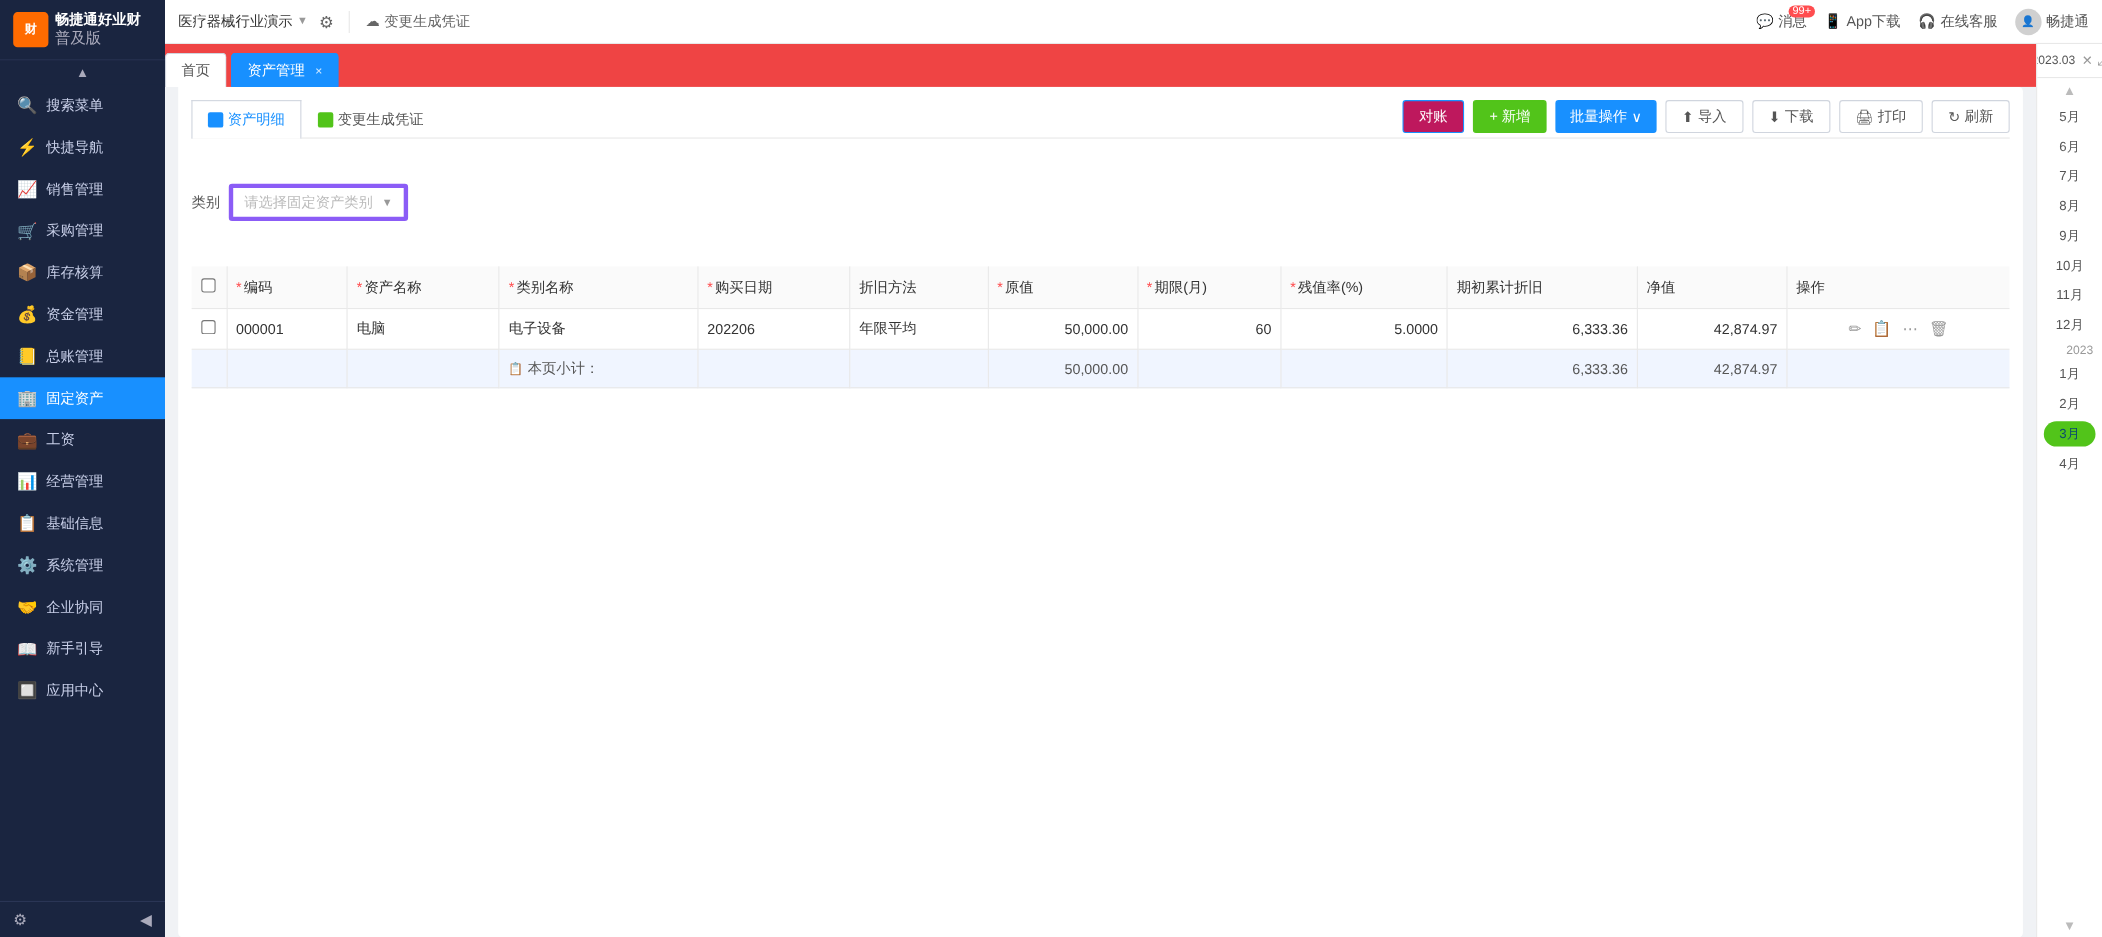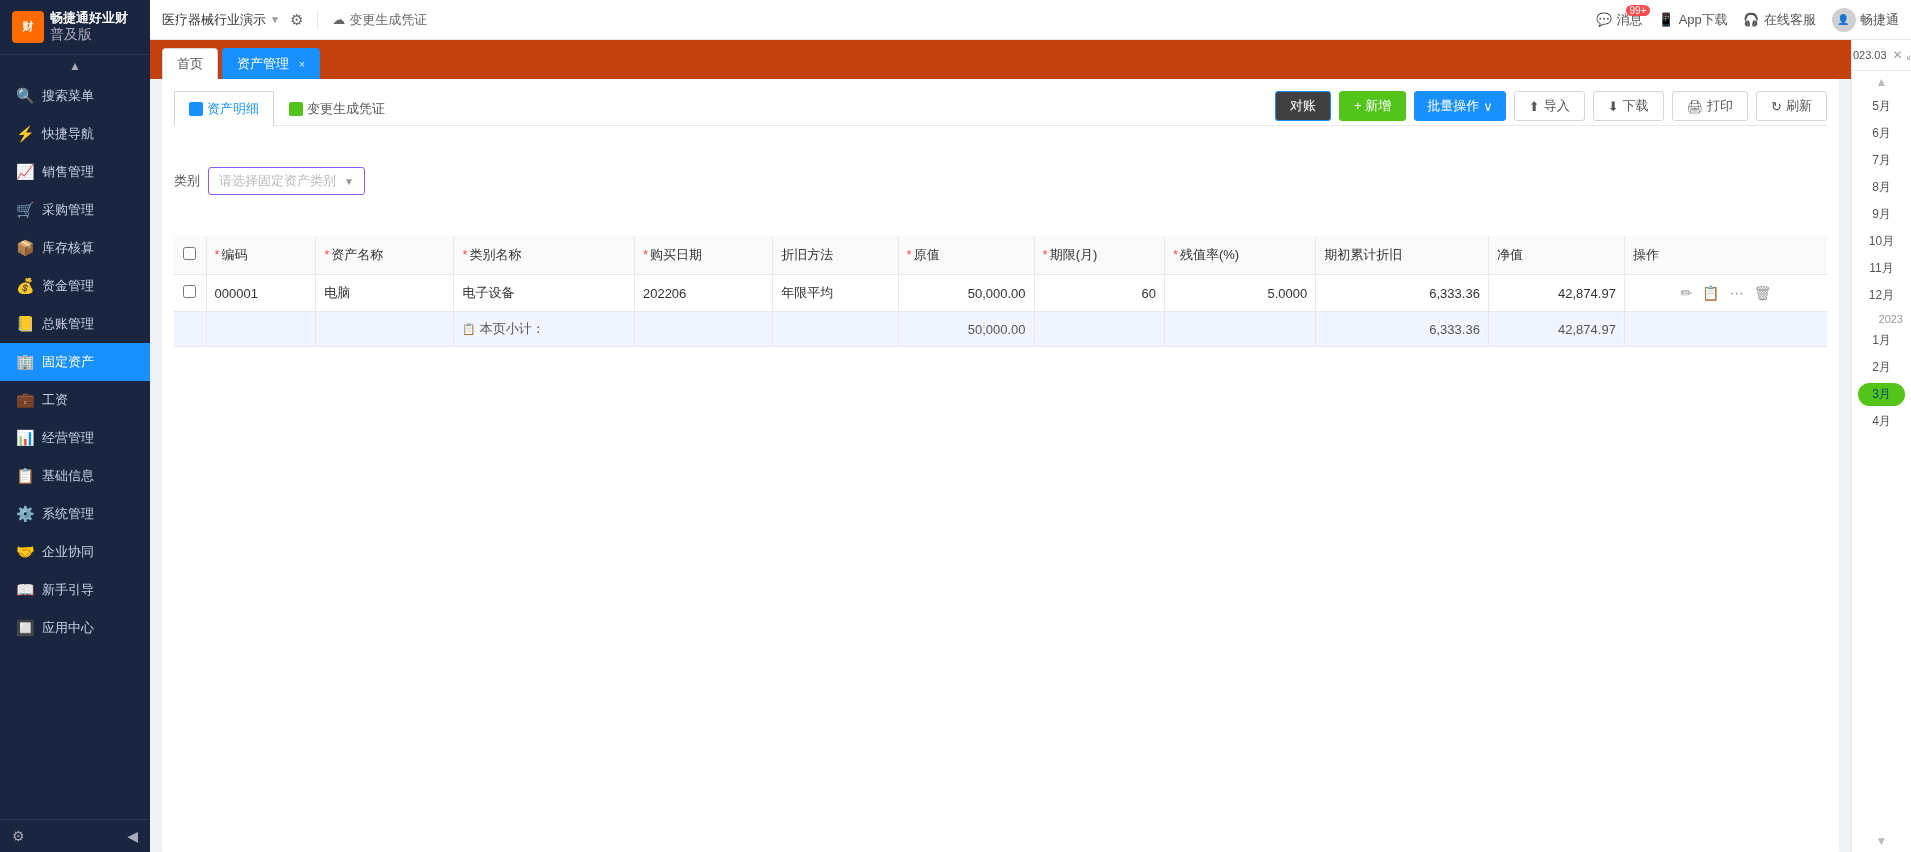--- a/index.html
+++ b/index.html
@@ -68,44 +68,44 @@
     .topbar-btn { display: flex; align-items: center; gap: 4px; color: #555; font-size: 13px; cursor: pointer; position: relative; }
     .badge { background: #ff4d4f; color: white; font-size: 10px; border-radius: 8px; padding: 0 4px; position: absolute; top: -6px; right: -8px; min-width: 16px; text-align: center; }
     .topbar-user { display: flex; align-items: center; gap: 4px; color: #555; font-size: 13px; }
     .user-avatar { width: 24px; height: 24px; border-radius: 50%; background: #d0d0d0; display: flex; align-items: center; justify-content: center; font-size: 10px; color: #555; }
 
     
     .content-area { flex: 1; display: flex; overflow: hidden; }
     .content-main { flex: 1; display: flex; flex-direction: column; overflow: hidden; background: #f0f2f5; }
 
     
-    .tab-bar { background: #c2410c; padding: 8px 12px 0; display: flex; gap: 4px; flex-shrink: 0; }
+    .tab-bar { background: #ef4444; padding: 8px 0 0; display: flex; gap: 4px; flex-shrink: 0; }
     .tab { padding: 6px 14px; border-radius: 4px 4px 0 0; cursor: pointer; font-size: 13px; background: #e0e5ed; color: #555; border: 1px solid #d0d5de; border-bottom: none; }
     .tab.active { background: #1890ff; color: white; border-color: #1890ff; }
     .tab .tab-close { margin-left: 6px; font-size: 11px; opacity: 0.8; cursor: pointer; }
     .tab-home { background: white; border: 1px solid #d0d5de; border-bottom: none; }
 
     
     .page-content { flex: 1; background: white; margin: 0 12px; border-radius: 0 4px 4px 4px; display: flex; flex-direction: column; overflow: hidden; padding: 12px; gap: 31px; }
     .btn { padding: 5px 14px; border-radius: 3px; cursor: pointer; font-size: 13px; border: 1px solid #d0d5de; background: white; color: #555; display: flex; align-items: center; gap: 4px; }
-    .btn.primary { background: #404040; color: white; border-color: #1890ff; }
+    .btn.primary { background: #be185d; color: white; border-color: #1890ff; }
     .btn.green { background: #52c41a; color: white; border-color: #52c41a; }
     .btn.outline { background: white; color: #555; border-color: #d0d5de; }
     .btn.batch { background: #1890ff; color: white; border-color: #1890ff; padding: 5px 12px; }
 
     
     .sub-tabs { display: flex; gap: 0; margin-bottom: 10px; flex-shrink: 0; border-bottom: 1px solid #e8e8e8; }
     .sub-tab { padding: 6px 14px; cursor: pointer; font-size: 13px; color: #555; border: 1px solid transparent; border-bottom: none; display: flex; align-items: center; gap: 4px; }
     .sub-tab.active { color: #1890ff; border-color: #d0d5de; background: white; border-bottom-color: white; margin-bottom: -1px; }
     .sub-tab-icon { width: 14px; height: 14px; background: #1890ff; border-radius: 2px; display: inline-flex; align-items: center; justify-content: center; }
 
     
     .filter-row { display: flex; align-items: center; gap: 8px; margin-bottom: 10px; flex-shrink: 0; }
     .filter-label { font-size: 13px; color: #555; }
-    .filter-select { display: flex; align-items: center; gap: 4px; padding: 4px 10px; border: 1px solid #8b5cf6; border-radius: 3px; background: white; cursor: pointer; font-size: 13px; color: #555; min-width: 80px; text-align: right; }
+    .filter-select { display: flex; align-items: center; gap: 4px; padding: 4px 10px; border: 4px solid #8b5cf6; border-radius: 3px; background: white; cursor: pointer; font-size: 13px; color: #555; min-width: 80px; text-align: right; }
     .filter-arrow { color: #999; font-size: 10px; margin-left: 4px; }
 
     
     .table-wrap { flex: 1; overflow: auto; }
     table { width: 100%; border-collapse: collapse; font-size: 13px; }
     thead tr { background: #fafafa; }
     th { padding: 10px 8px; text-align: left; color: #333; font-weight: 500; border-bottom: 1px solid #e8e8e8; border-right: 1px solid #e8e8e8; white-space: nowrap; }
     th:last-child { border-right: none; }
     td { padding: 8px 8px; color: #333; border-bottom: 1px solid #e8e8e8; border-right: 1px solid #e8e8e8; margin-left: 40px; }
     td:last-child { border-right: none; }

